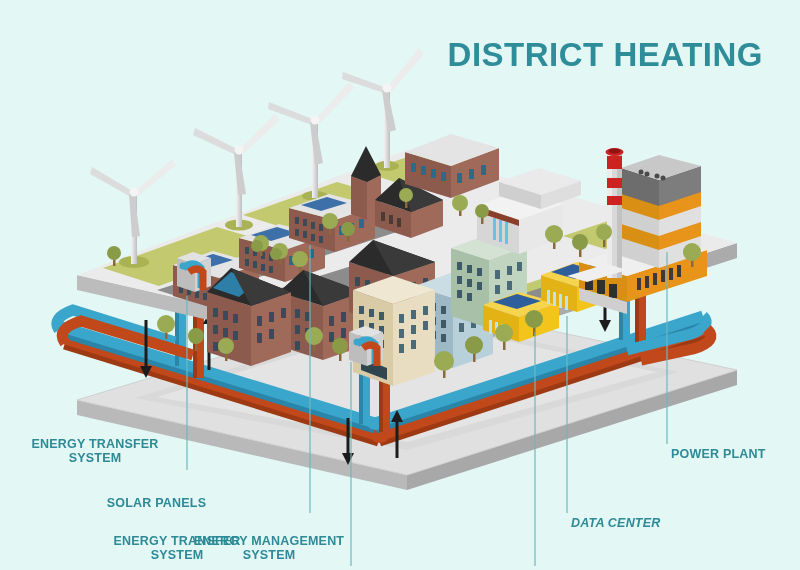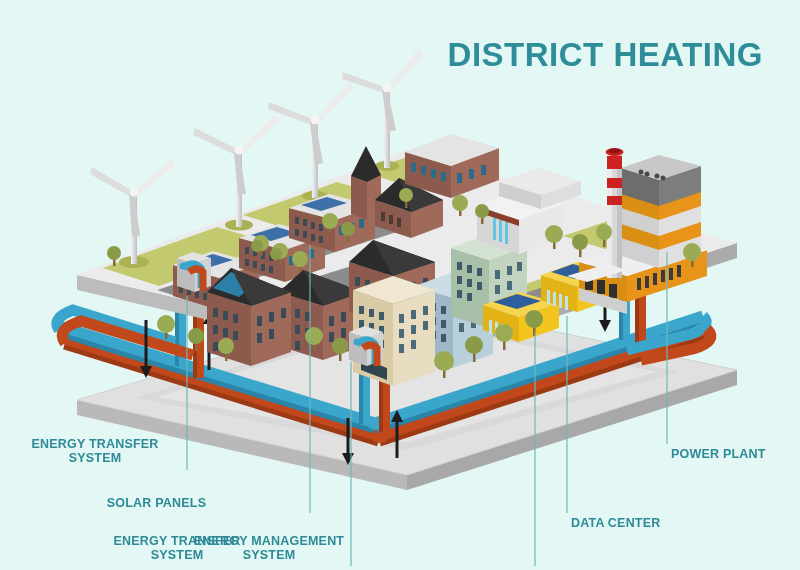--- a/index.html
+++ b/index.html
@@ -703,17 +703,17 @@
   <div class="title">DISTRICT HEATING</div>
 
   <div id="callout-layer">
       <div class="callout right-align" style="top: 438px; left: 0px; width: 176px;">ENERGY TRANSFER
 SYSTEM</div>
       <div class="callout right-align" style="top: 497px; left: 0px; width: 299px;">SOLAR PANELS</div>
       <div class="callout right-align" style="top: 535px; left: 0px; width: 340px;">ENERGY TRANSFER
 SYSTEM</div>
       <div class="callout right-align" style="top: 535px; left: 0px; width: 524px;">ENERGY MANAGEMENT
 SYSTEM</div>
-      <div class="callout left-align" style="top: 497px; left: 564px;">DATA CENTER</div>
+      <div class="callout left-align" style="top: 497px; left: 564px; font-style: italic;">DATA CENTER</div>
       <div class="callout left-align" style="top: 428px; left: 664px;">POWER PLANT</div>
     </div>
 
 </div>
 
 </body></html>

